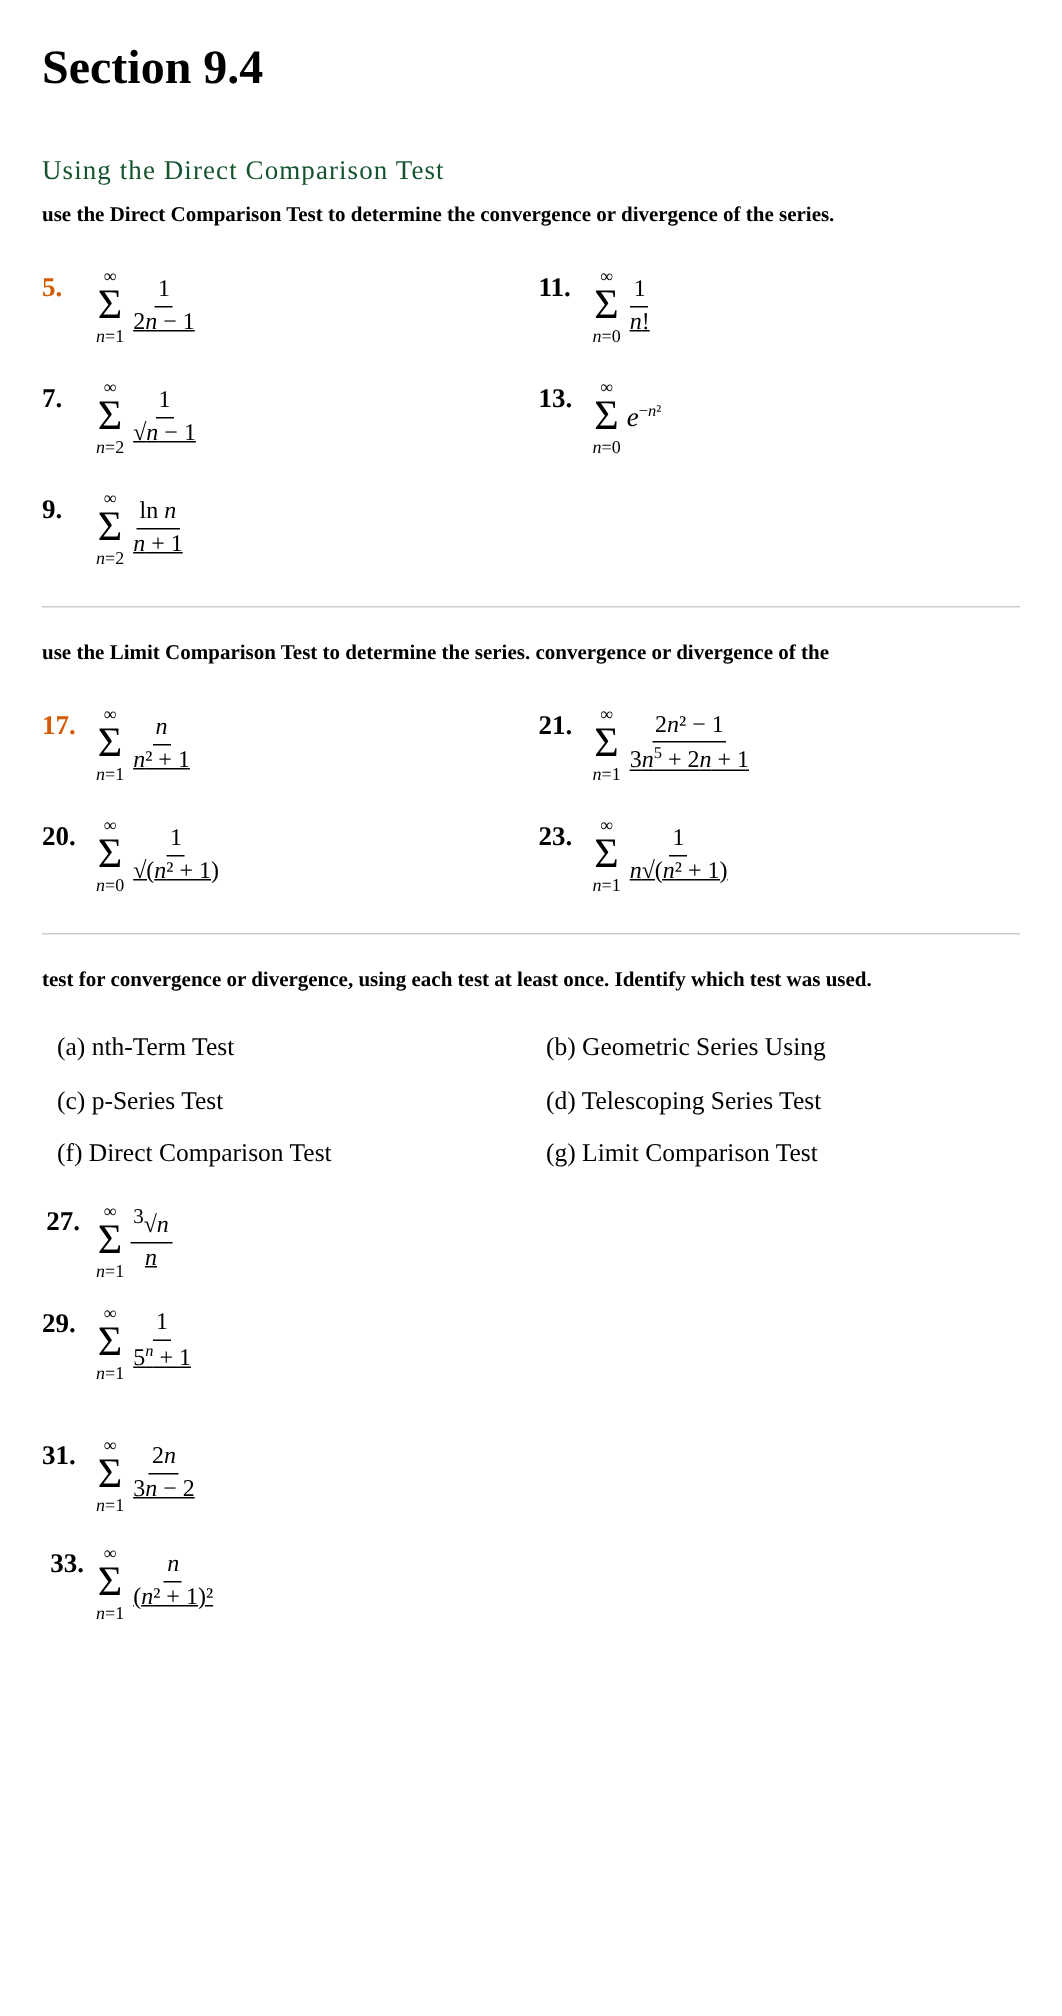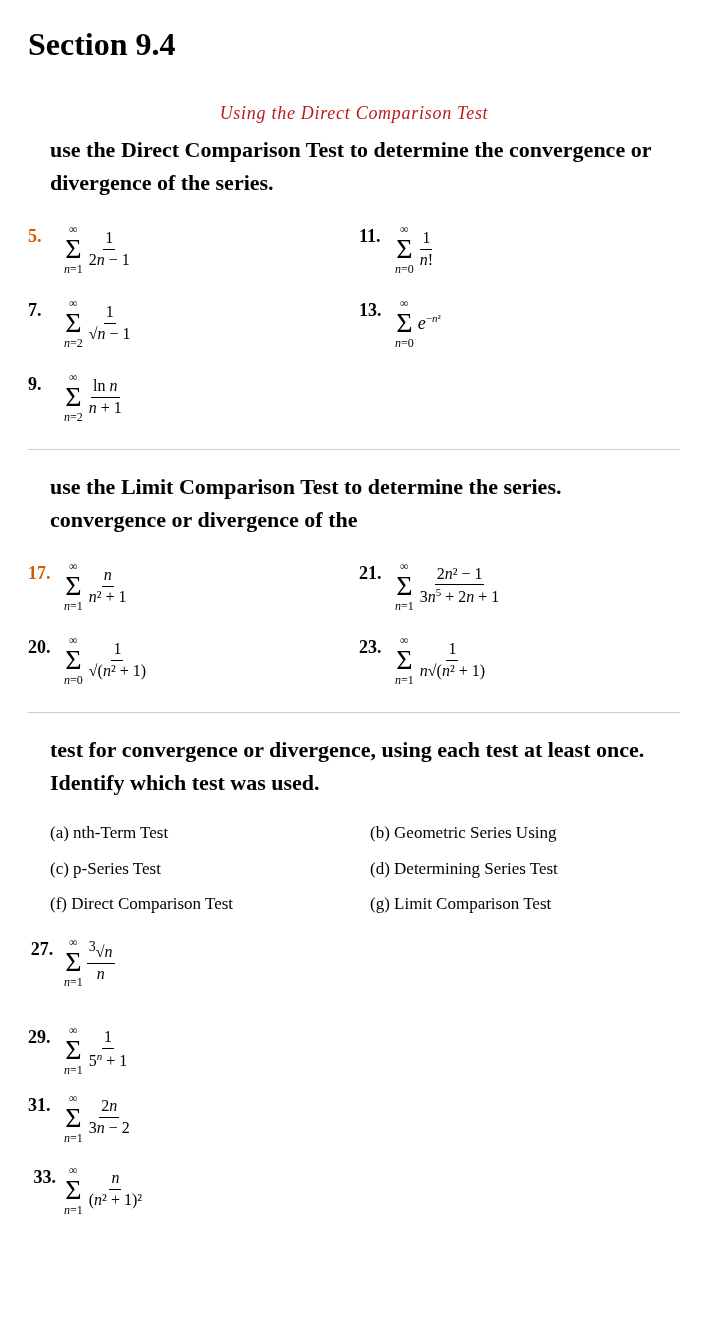--- a/index.html
+++ b/index.html
@@ -10,33 +10,30 @@
       max-width: 708px;
       font-size: 18px;
       line-height: 1.5;
     }
     .section-title {
       font-size: 32px;
       font-weight: bold;
       margin-bottom: 32px;
     }
     .section-subtitle {
-      color: #b91c1c;
+      color: #14532d;
       font-size: 18px;
-      font-style: italic;
       letter-spacing: 0.04em;
       margin-bottom: 6px;
-      text-align: center;
     }
     .instruction {
       font-weight: bold;
-      font-size: 22px;
+      font-size: 14px;
       margin-bottom: 18px;
       line-height: 1.5;
-      margin-left: 22px;
     }
     .problems-grid {
       display: grid;
       grid-template-columns: 1fr 1fr;
       gap: 10px 10px;
       margin-bottom: 10px;
     }
     .problem {
       display: flex;
       align-items: flex-start;
@@ -61,20 +58,21 @@
     .frac .num {
       border-bottom: 1.5px solid #000;
       padding: 0 2px;
       text-align: center;
       line-height: 1.3;
     }
     .frac .den {
       padding: 0 2px;
       text-align: center;
       line-height: 1.3;
+      text-decoration: underline;
     }
     .sigma-block {
       display: inline-flex;
       flex-direction: column;
       align-items: center;
       font-size: 13px;
       vertical-align: middle;
       margin: 0 2px;
     }
     .sigma-sym {
@@ -100,21 +98,21 @@
       border-top: 1px solid #ccc;
       margin: 20px 0;
     }
     .section-block {
       margin-bottom: 10px;
     }
     .test-list {
       display: grid;
       grid-template-columns: 1fr 1fr;
       gap: 4px 10px;
-      margin: 10px 0 10px 22px;
+      margin: 10px 0 10px 10px;
       font-size: 17px;
     }
     .test-item {
       padding: 3px 0;
     }
     sup {
       font-size: 11px;
       vertical-align: super;
     }
   </style>
@@ -274,56 +272,56 @@
 
 <hr class="divider">
 
 <div class="section-block">
   <div class="instruction">test for convergence or divergence, using each test at least once. Identify which test was used.</div>
 
   <div class="test-list">
     <div class="test-item">(a)  nth-Term Test</div>
     <div class="test-item">(b)  Geometric Series Using</div>
     <div class="test-item">(c)  p-Series Test</div>
-    <div class="test-item">(d)  Determining Series Test</div>
+    <div class="test-item">(d)  Telescoping Series Test</div>
     <div class="test-item">(f)  Direct Comparison Test</div>
     <div class="test-item">(g)  Limit Comparison Test</div>
   </div>
 
   <div class="problem" style="margin-top:10px;">
     <span class="problem-num" style="font-size:18px;font-weight:bold;text-align:center;">27.</span>
     <span class="sum-expr">
       <span class="sigma-block">
         <span class="sigma-sup">∞</span>
         <span class="sigma-sym">Σ</span>
         <span class="sigma-sub"><i>n</i>=1</span>
       </span>
       <span class="frac">
         <span class="num"><sup style="font-size:14px;">3</sup>√<i>n</i></span>
         <span class="den"><i>n</i></span>
       </span>
     </span>
   </div>
 
-  <div class="problem" style="margin-top:24px;">
+  <div class="problem" style="margin-top:4px;">
     <span class="problem-num" style="font-size:18px;font-weight:bold;">29.</span>
     <span class="sum-expr">
       <span class="sigma-block">
         <span class="sigma-sup">∞</span>
         <span class="sigma-sym">Σ</span>
         <span class="sigma-sub"><i>n</i>=1</span>
       </span>
       <span class="frac">
         <span class="num">1</span>
         <span class="den">5<sup><i>n</i></sup> + 1</span>
       </span>
     </span>
   </div>
 
-  <div class="problem" style="margin-top:4px;">
+  <div class="problem" style="margin-top:24px;">
     <span class="problem-num" style="font-size:18px;font-weight:bold;">31.</span>
     <span class="sum-expr">
       <span class="sigma-block">
         <span class="sigma-sup">∞</span>
         <span class="sigma-sym">Σ</span>
         <span class="sigma-sub"><i>n</i>=1</span>
       </span>
       <span class="frac">
         <span class="num">2<i>n</i></span>
         <span class="den">3<i>n</i> − 2</span>

